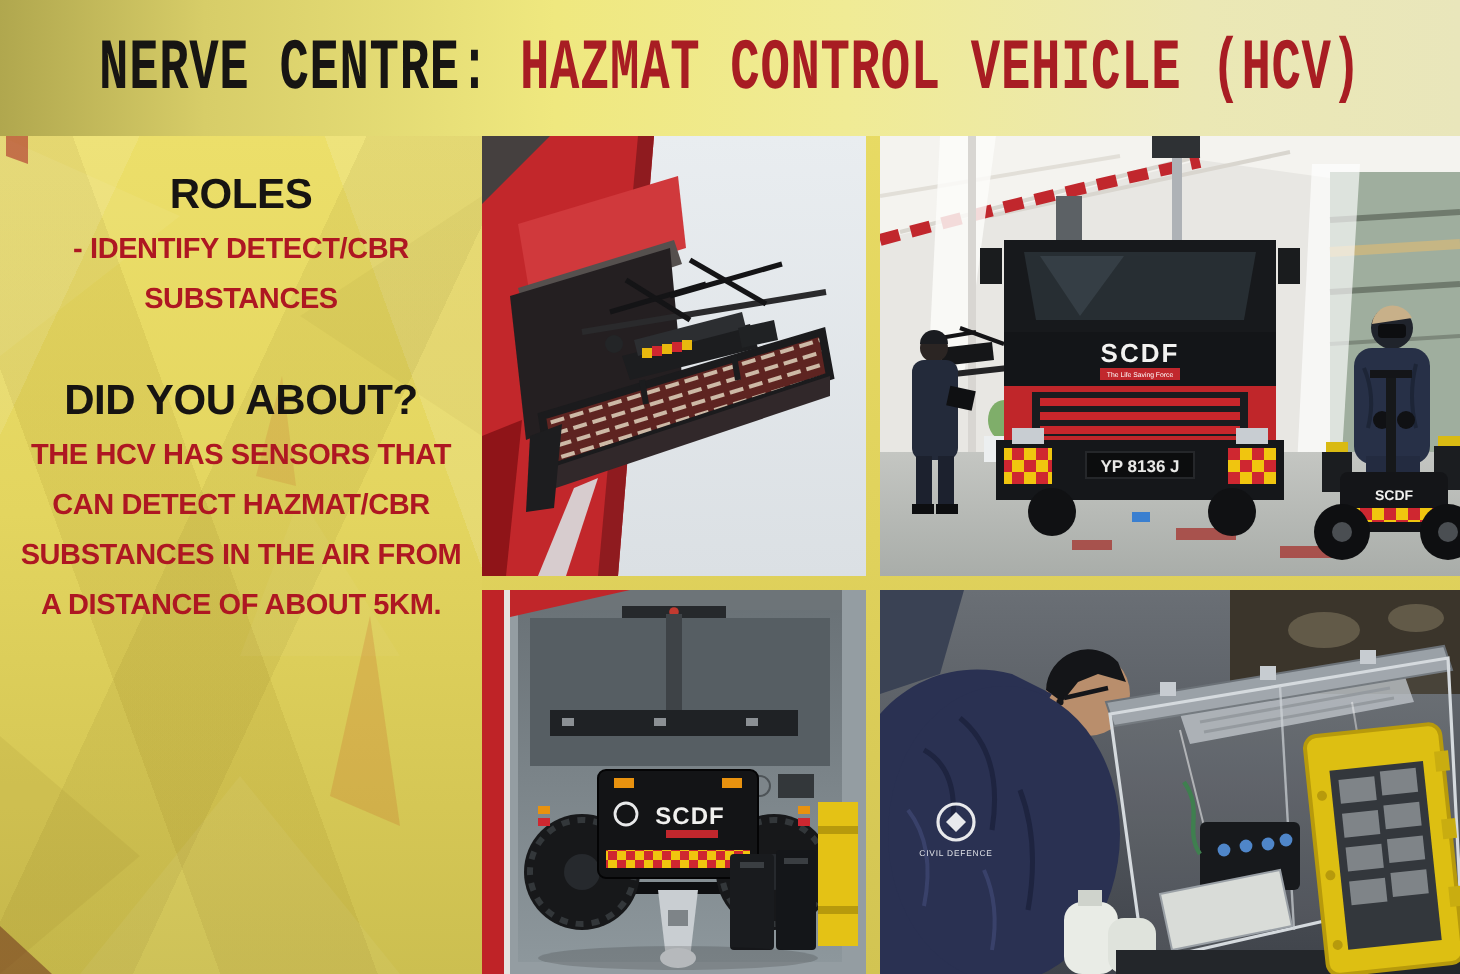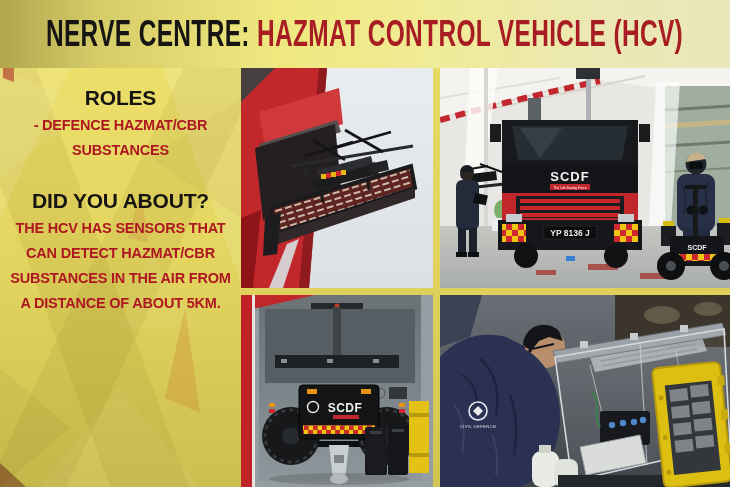--- a/index.html
+++ b/index.html
@@ -5,21 +5,21 @@
   html,body{margin:0;padding:0;background:#222;}
   .poster{
     position:relative;width:730px;height:487px;overflow:hidden;
     font-family:"Liberation Sans",sans-serif;
     background:linear-gradient(180deg,#eadd66 0%,#e0d25c 55%,#d2c452 100%);
   }
   
   .title-bar{
     position:absolute;left:0;top:0;width:730px;height:68px;
     background:linear-gradient(90deg,#b0a74e 0%,#d7cd68 14%,#efe87f 38%,#f0eb95 58%,#ebe8b4 82%,#e9e6bb 100%);
-    display:flex;align-items:center;justify-content:center;
+    display:flex;align-items:center;justify-content:center;font-family:Liberation Mono, monospace;
   }
   .title-bar h1{
     margin:0;font-size:36px;font-weight:700;white-space:nowrap;
     transform:scaleX(0.68);letter-spacing:0.5px;
   }
   .t-black{color:#171513;}
   .t-red{color:#a81d23;}
   
   .sidebar{
     position:absolute;left:0;top:68px;width:241px;height:419px;
@@ -66,21 +66,21 @@
       <polygon points="0,300 70,360 0,419" fill="#6e5c10" opacity="0.07"></polygon>
       <polygon points="150,180 200,260 120,260" fill="#ffffff" opacity="0.04"></polygon>
       <polygon points="165,330 185,240 200,345" fill="#c04a1e" opacity="0.18"></polygon>
       <polygon points="128,170 141,120 148,175" fill="#c04a1e" opacity="0.14"></polygon>
       <polygon points="0,395 26,419 0,419" fill="#5a1413" opacity="0.45"></polygon>
       <polygon points="3,0 14,0 14,14 3,10" fill="#a81d23" opacity="0.55"></polygon>
     </svg>
     <div class="sb-content">
       <div class="sb-heading">ROLES</div>
       <ul class="sb-list">
-        <li>- DEFENCE HAZMAT/CBR SUBSTANCES</li>
+        <li>- IDENTIFY DETECT/CBR SUBSTANCES</li>
       </ul>
       <div class="sb-heading sb-dyk">DID YOU ABOUT?</div>
       <div class="sb-text">THE HCV HAS SENSORS THAT CAN DETECT HAZMAT/CBR SUBSTANCES IN THE AIR FROM A DISTANCE OF ABOUT 5KM.</div>
     </div>
   </div>
 
   <div class="photo photo-tm">
     <svg width="192" height="220" viewBox="0 0 192 220">
       <defs>
         <linearGradient id="sky1" x1="0" y1="0" x2="0" y2="1">

